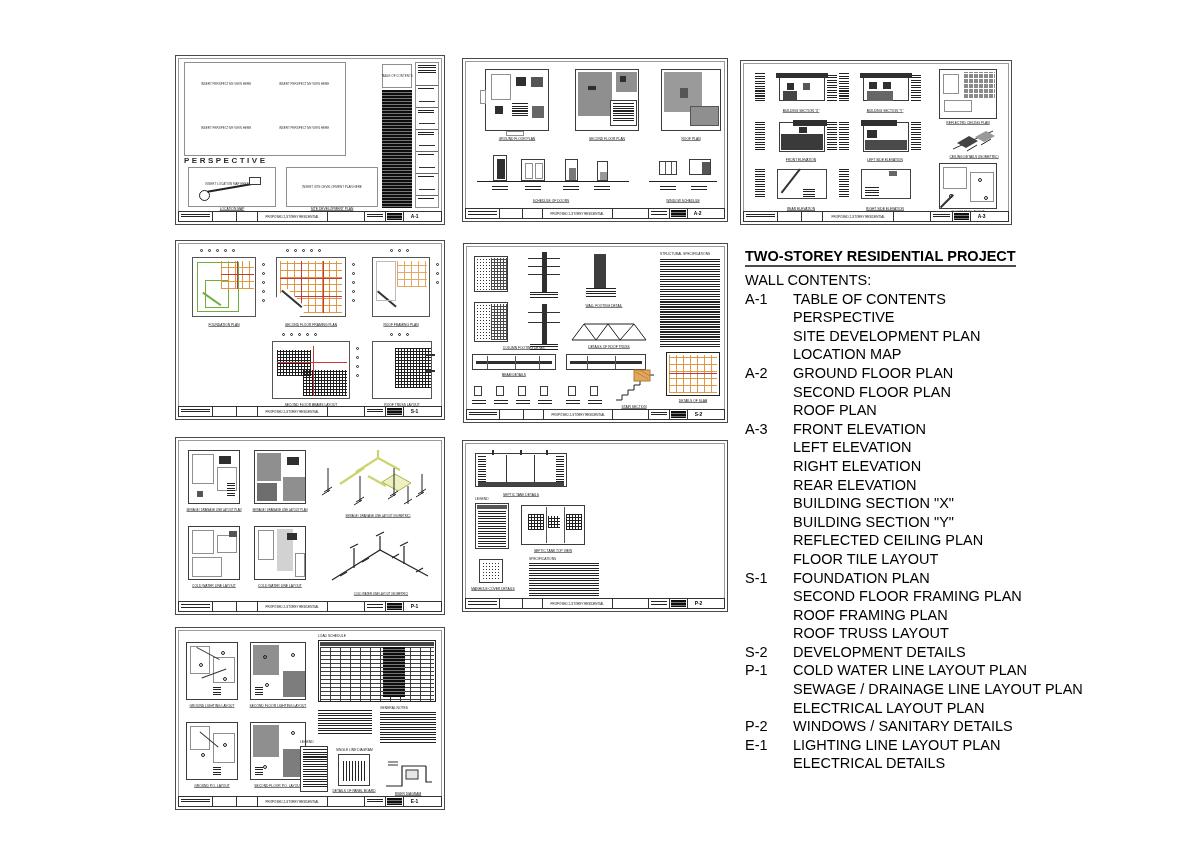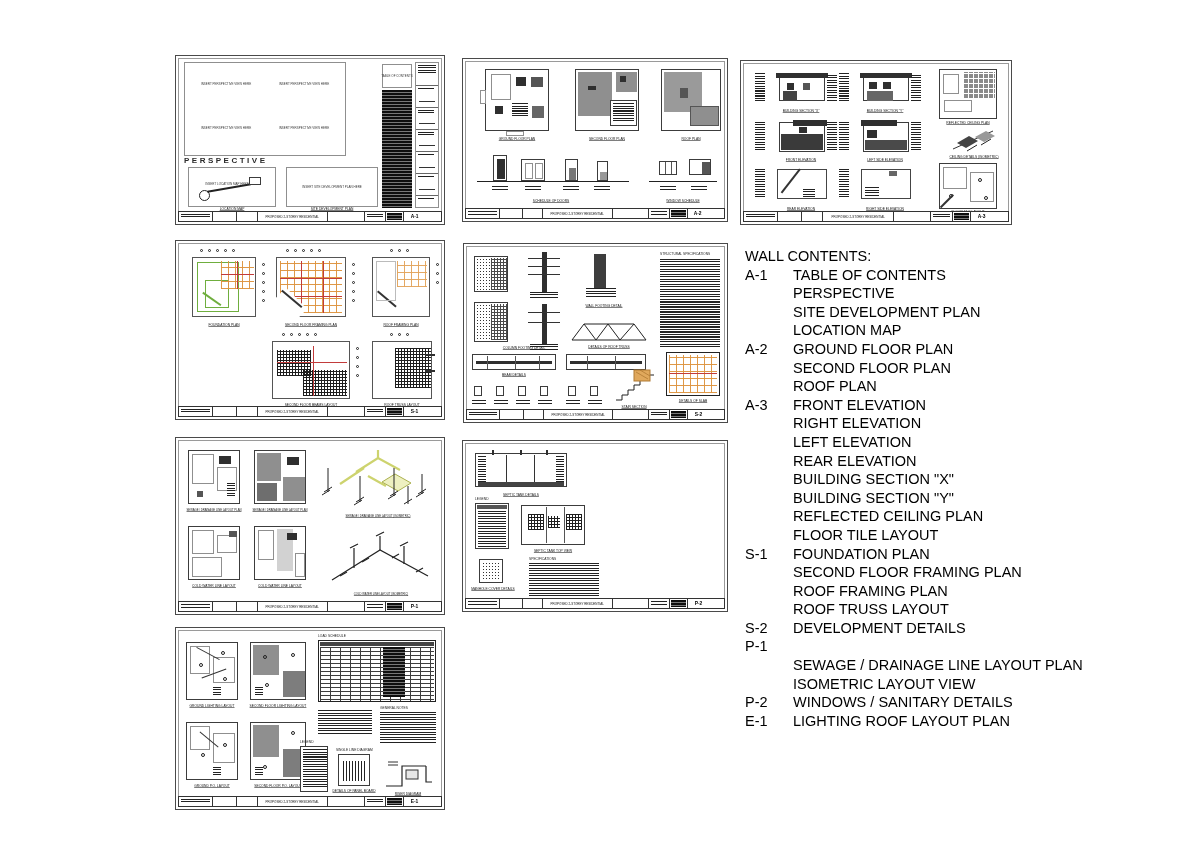--- a/index.html
+++ b/index.html
@@ -720,20 +720,21 @@
       <div class="tc" style="width:7%">
           <div class="smd" style="left:1px;top:1px;right:1px;bottom:1px"></div>
         </div>
       <div class="tc tb-no" style="width:8%">
           <span>E-1</span>
         </div>
     </div>
   </div>
 
   <div class="toc" style="left:745px;top:247px">
+    <div class="toc-title">TWO-STOREY RESIDENTIAL PROJECT</div>
     <div class="toc-sub">WALL CONTENTS:</div>
     <div class="toc-row">
         <span class="toc-code">A-1</span>
         <span class="toc-item">TABLE OF CONTENTS</span>
       </div>
     <div class="toc-row">
         <span class="toc-code"></span>
         <span class="toc-item">PERSPECTIVE</span>
       </div>
     <div class="toc-row">
@@ -755,25 +756,25 @@
     <div class="toc-row">
         <span class="toc-code"></span>
         <span class="toc-item">ROOF PLAN</span>
       </div>
     <div class="toc-row">
         <span class="toc-code">A-3</span>
         <span class="toc-item">FRONT ELEVATION</span>
       </div>
     <div class="toc-row">
         <span class="toc-code"></span>
+        <span class="toc-item">LEFT ELEVATION</span>
+      </div>
+    <div class="toc-row">
+        <span class="toc-code"></span>
         <span class="toc-item">RIGHT ELEVATION</span>
-      </div>
-    <div class="toc-row">
-        <span class="toc-code"></span>
-        <span class="toc-item">LEFT ELEVATION</span>
       </div>
     <div class="toc-row">
         <span class="toc-code"></span>
         <span class="toc-item">REAR ELEVATION</span>
       </div>
     <div class="toc-row">
         <span class="toc-code"></span>
         <span class="toc-item">BUILDING SECTION "X"</span>
       </div>
     <div class="toc-row">
@@ -803,35 +804,40 @@
     <div class="toc-row">
         <span class="toc-code"></span>
         <span class="toc-item">ROOF TRUSS LAYOUT</span>
       </div>
     <div class="toc-row">
         <span class="toc-code">S-2</span>
         <span class="toc-item">DEVELOPMENT DETAILS</span>
       </div>
     <div class="toc-row">
         <span class="toc-code">P-1</span>
+        <span class="toc-item">COLD WATER LINE LAYOUT PLAN</span>
       </div>
     <div class="toc-row">
         <span class="toc-code"></span>
         <span class="toc-item">SEWAGE / DRAINAGE LINE LAYOUT PLAN</span>
       </div>
     <div class="toc-row">
         <span class="toc-code"></span>
-        <span class="toc-item">ISOMETRIC LAYOUT VIEW</span>
+        <span class="toc-item">ELECTRICAL LAYOUT PLAN</span>
       </div>
     <div class="toc-row">
         <span class="toc-code">P-2</span>
         <span class="toc-item">WINDOWS / SANITARY DETAILS</span>
       </div>
     <div class="toc-row">
         <span class="toc-code">E-1</span>
-        <span class="toc-item">LIGHTING ROOF LAYOUT PLAN</span>
-      </div>
-    <div class="toc-row">
-        <span class="toc-code"></span>
+        <span class="toc-item">LIGHTING LINE LAYOUT PLAN</span>
+      </div>
+    <div class="toc-row">
+        <span class="toc-code"></span>
+      </div>
+    <div class="toc-row">
+        <span class="toc-code"></span>
+        <span class="toc-item">ELECTRICAL DETAILS</span>
       </div>
   </div>
 
 </div>
 
 </body></html>

